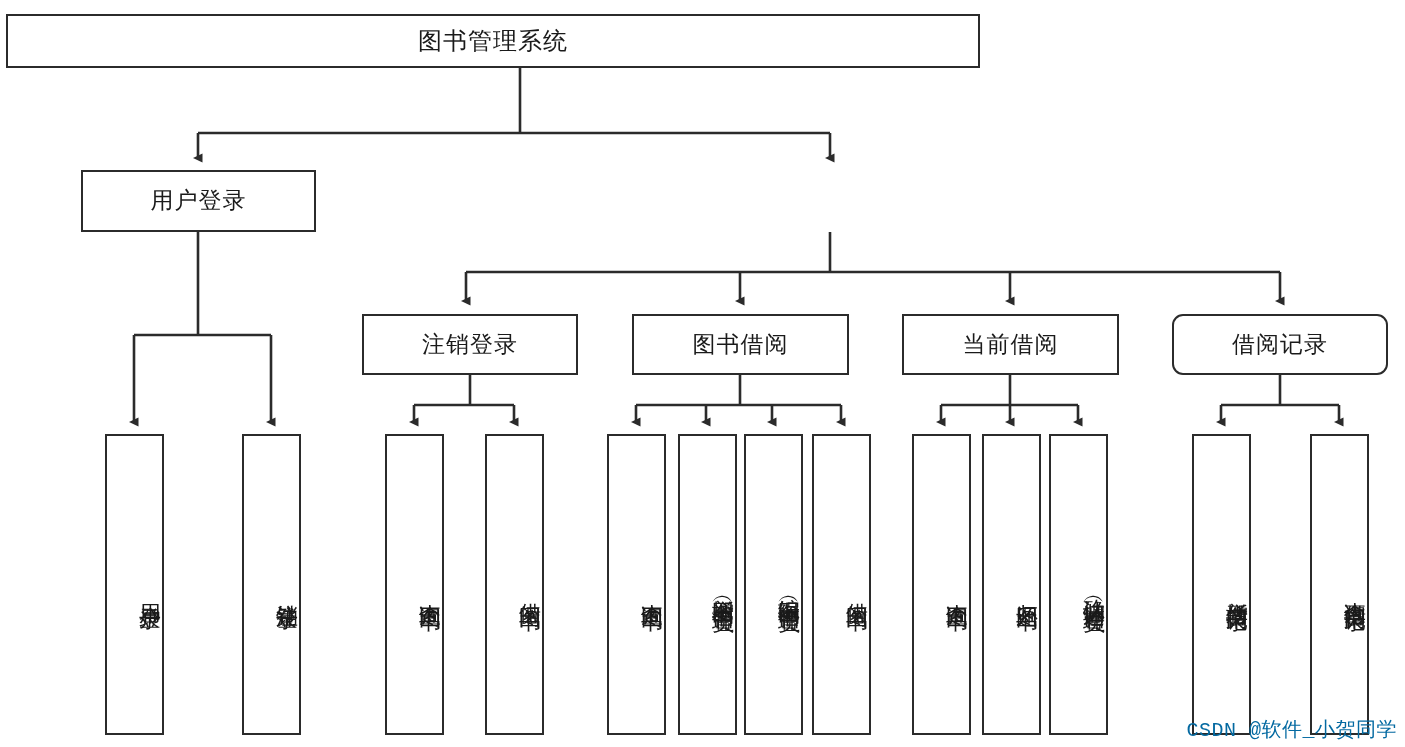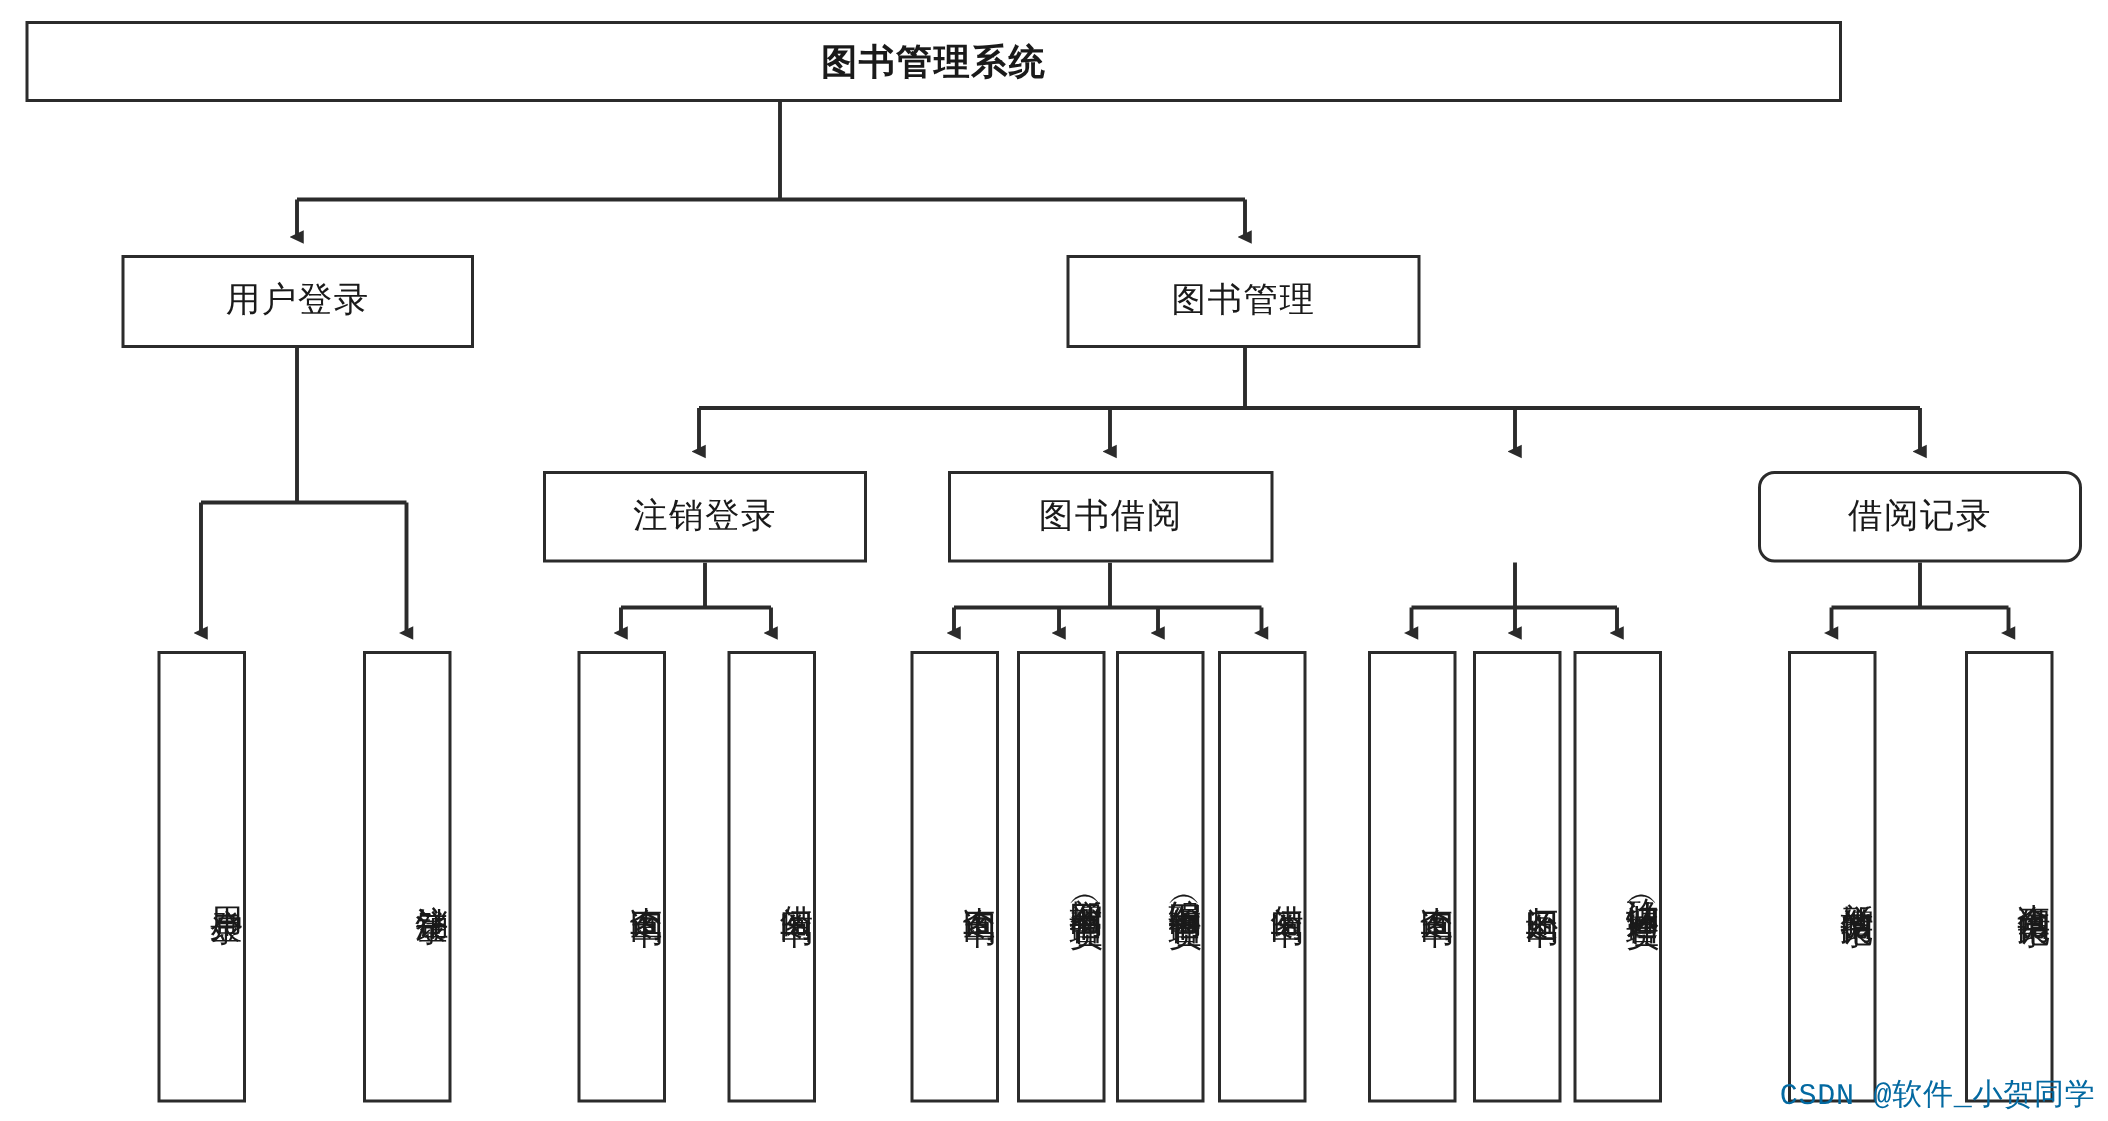--- a/index.html
+++ b/index.html
@@ -108,30 +108,30 @@
       <path d="M1010,405 L1010,422" marker-end="url(#arrow)"></path>
       <path d="M1078,405 L1078,422" marker-end="url(#arrow)"></path>
 
       <path d="M1280,375 L1280,405"></path>
       <path d="M1221,405 L1339,405"></path>
       <path d="M1221,405 L1221,422" marker-end="url(#arrow)"></path>
       <path d="M1339,405 L1339,422" marker-end="url(#arrow)"></path>
     </g>
   </svg>
 
-  <div class="node h root" style="left:17px;top:14px;width:1211px;height:54px;font-weight:bold;">图书管理系统</div>
+  <div class="node h root" style="left:6px;top:14px;width:974px;height:54px;">图书管理系统</div>
 
   <div class="node h" style="left:81px;top:170px;width:235px;height:62px;">用户登录</div>
 
-  <div class="node h" style="left:711px;top:170px;width:236px;height:62px;">图书管理</div>
 
   <div class="node h" style="left:362px;top:314px;width:216px;height:61px;">注销登录</div>
 
   <div class="node h" style="left:632px;top:314px;width:217px;height:61px;">图书借阅</div>
 
+  <div class="node h" style="left:902px;top:314px;width:217px;height:61px;">当前借阅</div>
 
   <div class="node h" style="left:1172px;top:314px;width:216px;height:61px;border-radius:11px;">借阅记录</div>
 
   <div class="node v" style="left:105px;top:434px;width:59px;height:301px;">
       <span>用户登录</span>
     </div>
 
   <div class="node v" style="left:242px;top:434px;width:59px;height:301px;">
       <span>注销登录</span>
     </div>

